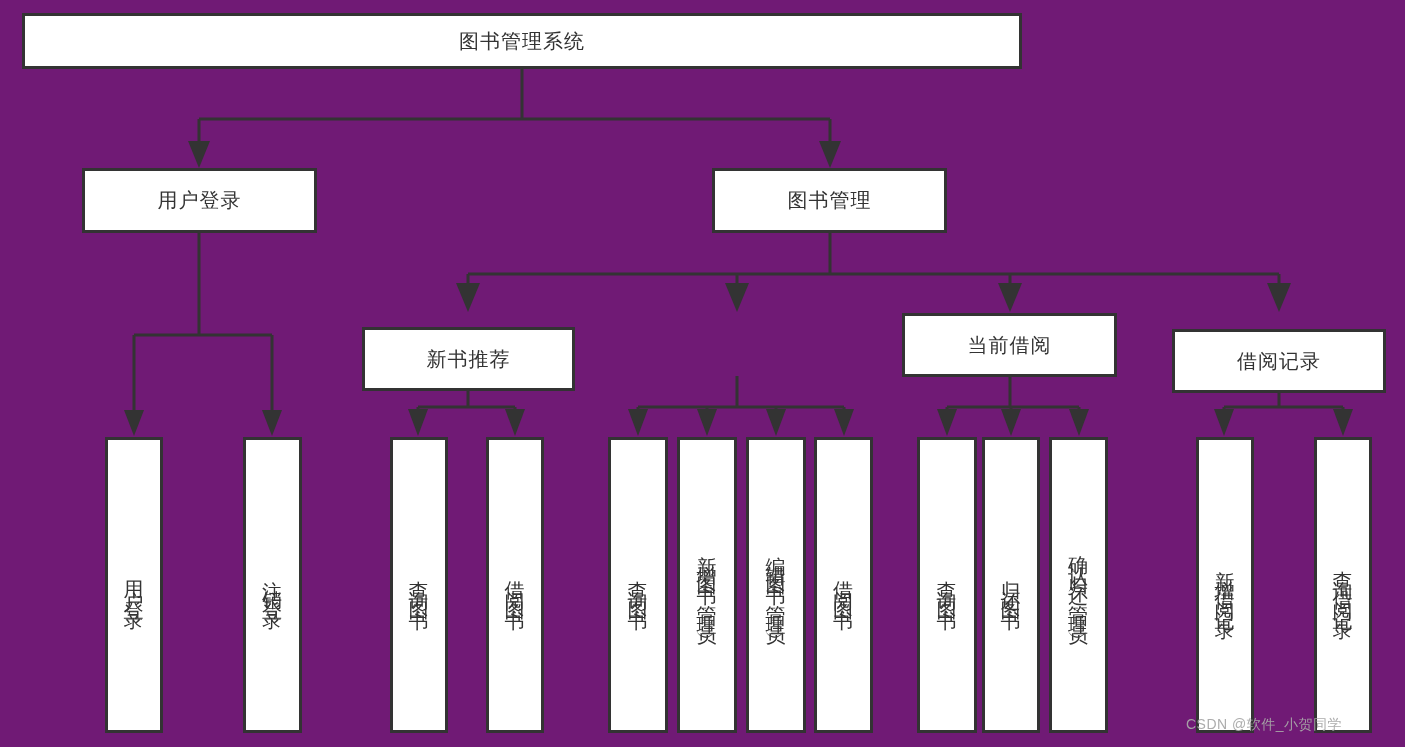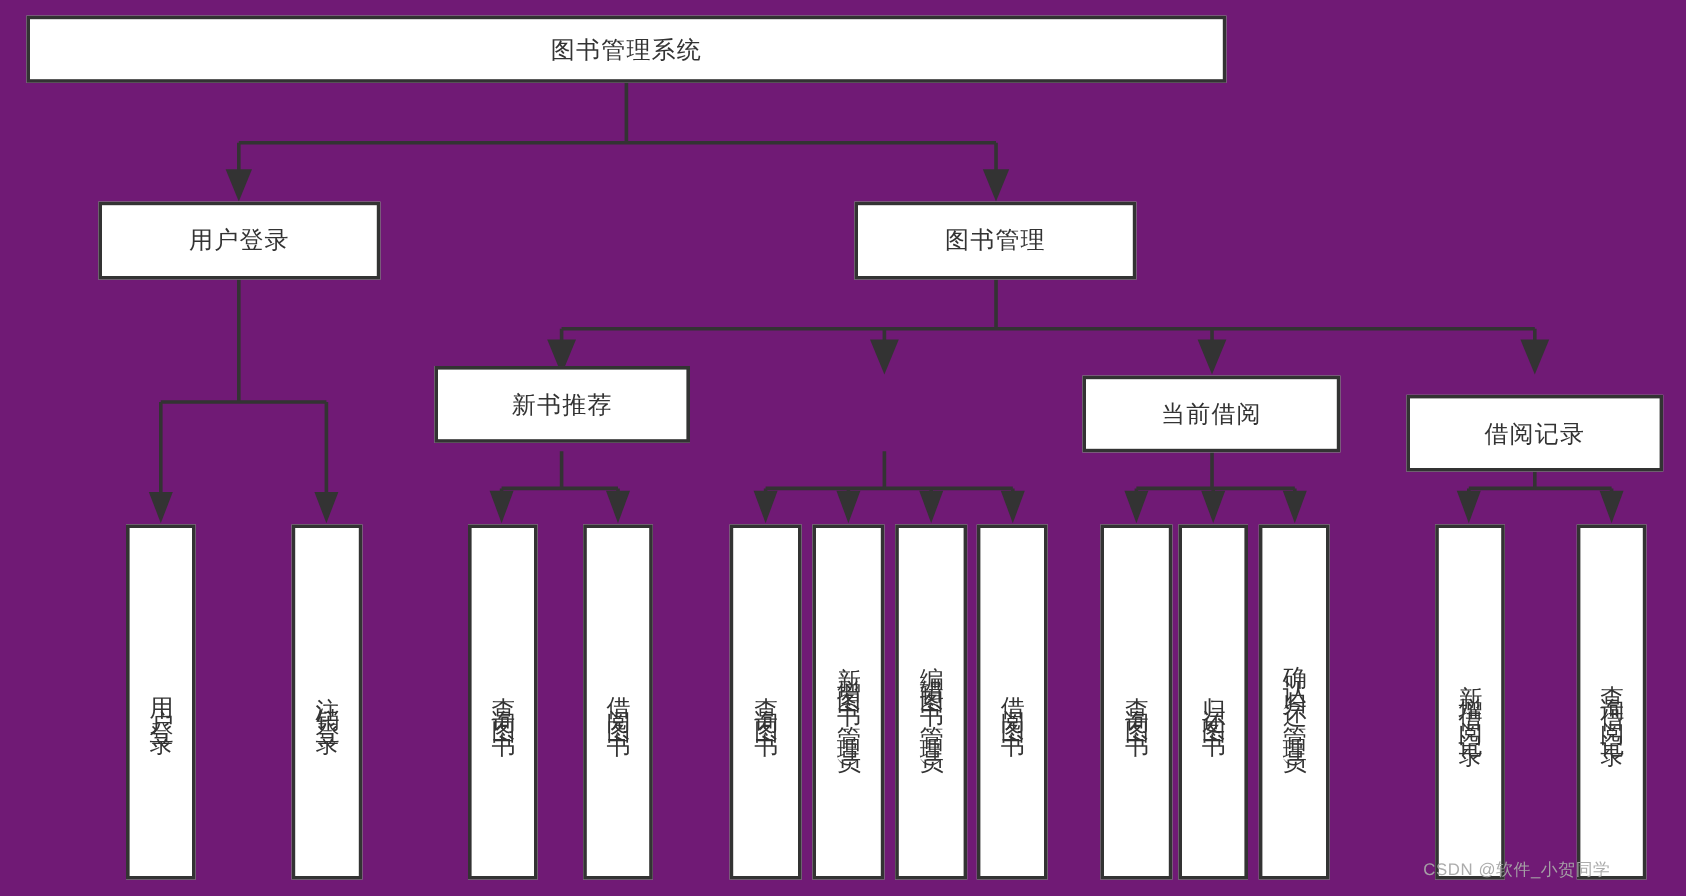--- a/index.html
+++ b/index.html
@@ -116,21 +116,21 @@
       <polygon points="1214,409 1234,409 1224,436" fill="#333333" stroke="none"></polygon>
       <polygon points="1333,409 1353,409 1343,436" fill="#333333" stroke="none"></polygon>
     </g>
   </svg>
 
   <div class="hbox" style="left:22px; top:13px; width:1000px; height:56px;">图书管理系统</div>
 
   <div class="hbox" style="left:82px; top:168px; width:235px; height:65px;">用户登录</div>
   <div class="hbox" style="left:712px; top:168px; width:235px; height:65px;font-family:Liberation Mono, monospace;">图书管理</div>
 
-  <div class="hbox" style="left:362px; top:305px; width:213px; height:64px;">新书推荐</div>
+  <div class="hbox" style="left:362px; top:327px; width:213px; height:64px;">新书推荐</div>
   <div class="hbox" style="left:902px; top:313px; width:215px; height:64px;">当前借阅</div>
   <div class="hbox" style="left:1172px; top:313px; width:214px; height:64px;margin-top:16px;">借阅记录</div>
 
   <div class="vbox" style="left:105px; top:437px; width:58px; height:296px;">
     <span class="vtext">用户登录</span>
   </div>
   <div class="vbox" style="left:243px; top:437px; width:59px; height:296px;">
     <span class="vtext">注销登录</span>
   </div>
 

